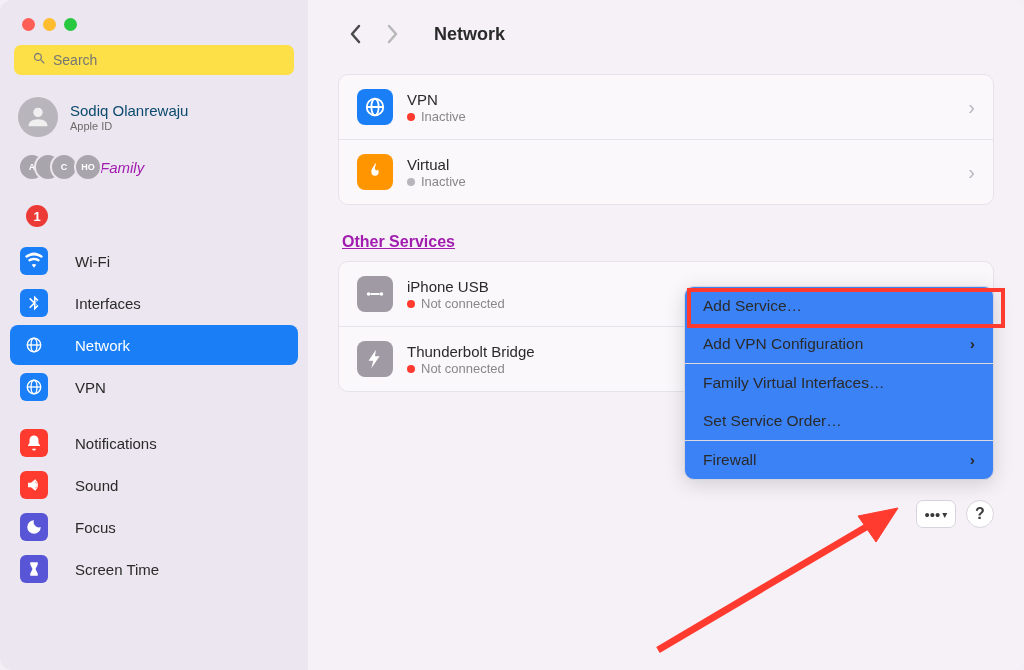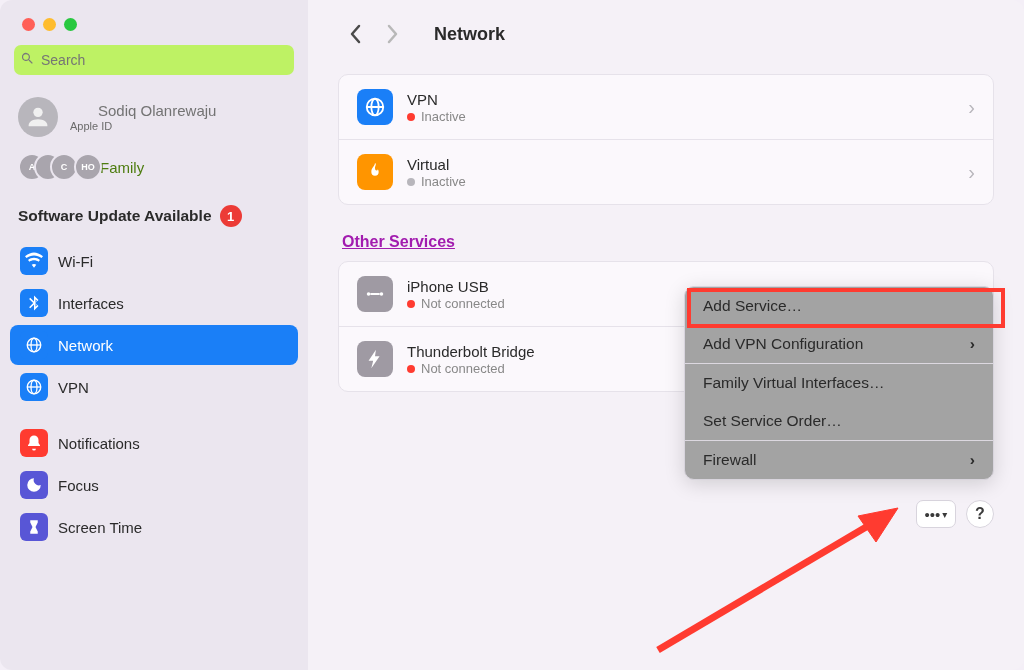--- a/index.html
+++ b/index.html
@@ -6,44 +6,44 @@
     body { width: 1024px; height: 670px; background: #f4eff7; display: flex; overflow: hidden; border-radius: 12px; position: relative; }
     
     .sidebar { width: 308px; background: #ebe6ef; padding: 0; display: flex; flex-direction: column; }
     .traffic-lights { display: flex; gap: 8px; padding: 18px 0 14px 22px; }
     .tl { width: 13px; height: 13px; border-radius: 50%; }
     .tl.red { background: #ff5f57; }
     .tl.yellow { background: #febc2e; }
     .tl.green { background: #28c840; }
     
     .search-wrap { margin: 0 14px 18px 14px; }
-    .search-box { display: flex; align-items: center; background: #bef264; border-radius: 7px; padding: 6px 6px; height: 30px; }
+    .search-box { display: flex; align-items: center; background: #fde047; border-radius: 7px; padding: 6px 18px; height: 30px; }
     .search-box svg { width: 15px; height: 15px; fill: #7a7a7a; margin-right: 6px; }
     .search-box input { background: transparent; border: none; outline: none; font-size: 14px; color: #7a7a7a; width: 100%; }
     
     .user-row { display: flex; align-items: center; padding: 4px 18px 10px 18px; }
     .avatar { width: 40px; height: 40px; border-radius: 50%; background: #b8b6bc; display: flex; align-items: center; justify-content: center; margin-right: 12px; }
     .avatar svg { width: 28px; height: 28px; fill: #f0f0f0; }
-    .user-info .name { font-size: 15px; color: #737373; line-height: 1.2; margin-left: 28px; }
+    .user-info .name { font-size: 15px; color: #0c4a6e; line-height: 1.2; }
     .user-info .sub { font-size: 11px; color: #6b6b6b; }
     
     .family-row { display: flex; align-items: center; padding: 6px 18px 14px 18px; }
     .family-avatars { position: relative; width: 72px; height: 28px; margin-right: 10px; }
     .family-avatars .fa { position: absolute; width: 28px; height: 28px; border-radius: 50%; background: #a9a5ad; border: 2px solid #ebe6ef; display:flex; align-items:center; justify-content:center; font-size:9px; color:#fff; font-weight:600;}
     .fa1 { left: 0; z-index:1; background:#6e3b30;}
     .fa2 { left: 16px; z-index:2; background:#aca6a1;}
     .fa3 { left: 32px; z-index:3; background:#9c97a0;}
     .fa4 { left: 56px; z-index:4; background:#9c97a0;}
-    .family-label { font-size: 15px; color: #4d7c0f; }
+    .family-label { font-size: 15px; color: #a21caf; font-style: italic; }
     
     .update-row { display: flex; align-items: center; padding: 10px 18px 14px 18px; font-size: 15.5px; font-weight: 600; color: #2a2a2a; }
     .badge { display: inline-flex; align-items: center; justify-content: center; width: 22px; height: 22px; border-radius: 50%; background: #ec3b36; color: #fff; font-size: 13px; font-weight:600; margin-left: 8px;}
     
     .nav-list { padding: 0 10px 10px 10px; }
-    .nav-item { display: flex; align-items: center; padding: 6px 10px; border-radius: 8px; margin-bottom: 2px; cursor: pointer; }
+    .nav-item { display: flex; align-items: center; padding: 6px 10px; border-radius: 8px; margin-bottom: 2px; cursor: pointer; gap: 17px; }
     .nav-item.selected { background: #1a7ff7; }
     .nav-item.selected .nav-label { color: #fff; }
     .nav-icon { width: 28px; height: 28px; border-radius: 6px; margin-right: 10px; display: flex; align-items: center; justify-content: center; flex-shrink:0;}
     .nav-icon svg { width: 18px; height: 18px; fill: #fff; }
     .nav-label { font-size: 15px; color: #2a2a2a; }
     
     .ic-wifi { background: #1a7ff7; }
     .ic-bluetooth { background: #1a7ff7; }
     .ic-network { background: #1a7ff7; }
     .ic-vpn { background: #1a7ff7; }
@@ -75,21 +75,21 @@
     .dot.red { background: #ff3b30; }
     .dot.gray { background: #b8b6bc; }
     .chev { color: #b8b6bc; font-size: 20px; }
     
     .section-title { margin: 28px 34px 10px 34px; font-size: 16px; font-weight: 700; color: #a21caf; text-decoration: underline; }
     
     .bottom-buttons { position: absolute; right: 30px; top: 500px; display: flex; gap: 10px; }
     .circle-btn { width: 40px; height: 28px; border-radius: 7px; background: #fff; border: 1px solid #d8d4dd; display: flex; align-items: center; justify-content: center; cursor: pointer; font-size:15px; color:#3a3a3a; gap:2px;}
     .help-btn { width: 28px; height: 28px; border-radius: 50%; background: #fff; border: 1px solid #d8d4dd; display: flex; align-items: center; justify-content: center; cursor: pointer; font-size: 16px; font-weight:600; color:#3a3a3a;}
     
-    .popup { position: absolute; right: 30px; top: 286px; width: 310px; background: #a3a3a3; border: 1px solid #d8d4dd; border-radius: 10px; box-shadow: 0 4px 20px rgba(0,0,0,0.15); overflow: hidden; z-index:10;}
+    .popup { position: absolute; right: 30px; top: 286px; width: 310px; background: #3b82f6; border: 1px solid #d8d4dd; border-radius: 10px; box-shadow: 0 4px 20px rgba(0,0,0,0.15); overflow: hidden; z-index:10;}
     .popup-item { padding: 10px 18px; font-size: 15.5px; color: #2a2a2a; cursor: pointer; display:flex; align-items:center; justify-content:space-between;}
     .popup-sep { border-top: 1px solid #dcd8e0; margin: 0 0px; }
     .popup-chev { color: #2a2a2a; font-weight:600;}
     
     .highlight { position: absolute; border: 4px solid #ff3b30; pointer-events: none; z-index:20;}
     .arrow-annot { position: absolute; pointer-events: none; z-index:15;}
     .arrow-annot svg polygon, .arrow-annot svg line { fill: #ff3b30; stroke: #ff3b30; }
   </style>
 </head>
 <body>
@@ -129,21 +129,20 @@
     <div class="family-avatars">
       <div class="fa fa1">A</div>
         <div class="fa fa2"></div>
         <div class="fa fa3">C</div>
         <div class="fa fa4">HO</div>
     </div>
     <div class="family-label">Family</div>
   </div>
 
   <div class="update-row">
-    <span>Software Update Available</span>
     <span class="badge">1</span>
   </div>
 
   <div class="nav-list">
     <div class="nav-item">
       <div class="nav-icon ic-wifi">
           <svg viewBox="0 0 24 24">
             <path d="M12 21l3-4c-1.7-1.3-4.3-1.3-6 0l3 4zm-6-8c3.3-2.7 8.7-2.7 12 0l2-2.5c-4.4-3.6-11.6-3.6-16 0L6 13zm-4-5c5.5-4.5 14.5-4.5 20 0l2-2.5C15.2-1 8.8-1 0 5.5L2 8z"></path>
           </svg>
         </div>
@@ -178,20 +177,28 @@
       <span class="nav-label">VPN</span>
     </div>
     <div style="height:14px"></div>
     <div class="nav-item">
       <div class="nav-icon ic-notif">
           <svg viewBox="0 0 24 24">
             <path d="M12 2a6 6 0 0 0-6 6v4l-2 3v1h16v-1l-2-3V8a6 6 0 0 0-6-6zm0 20a2.5 2.5 0 0 0 2.5-2.5h-5A2.5 2.5 0 0 0 12 22z"></path>
           </svg>
         </div>
       <span class="nav-label">Notifications</span>
+    </div>
+    <div class="nav-item">
+      <div class="nav-icon ic-sound">
+          <svg viewBox="0 0 24 24">
+            <path d="M4 9v6h4l6 5V4L8 9H4zm12 3a4 4 0 0 0-2-3.5v7A4 4 0 0 0 16 12zm-2-7v2a7 7 0 0 1 0 10v2a9 9 0 0 0 0-14z"></path>
+          </svg>
+        </div>
+      <span class="nav-label">Sound</span>
     </div>
     <div class="nav-item">
       <div class="nav-icon ic-focus">
           <svg viewBox="0 0 24 24">
             <path d="M12 3a9 9 0 1 0 9 9 7 7 0 0 1-9-9z"></path>
           </svg>
         </div>
       <span class="nav-label">Focus</span>
     </div>
     <div class="nav-item">

